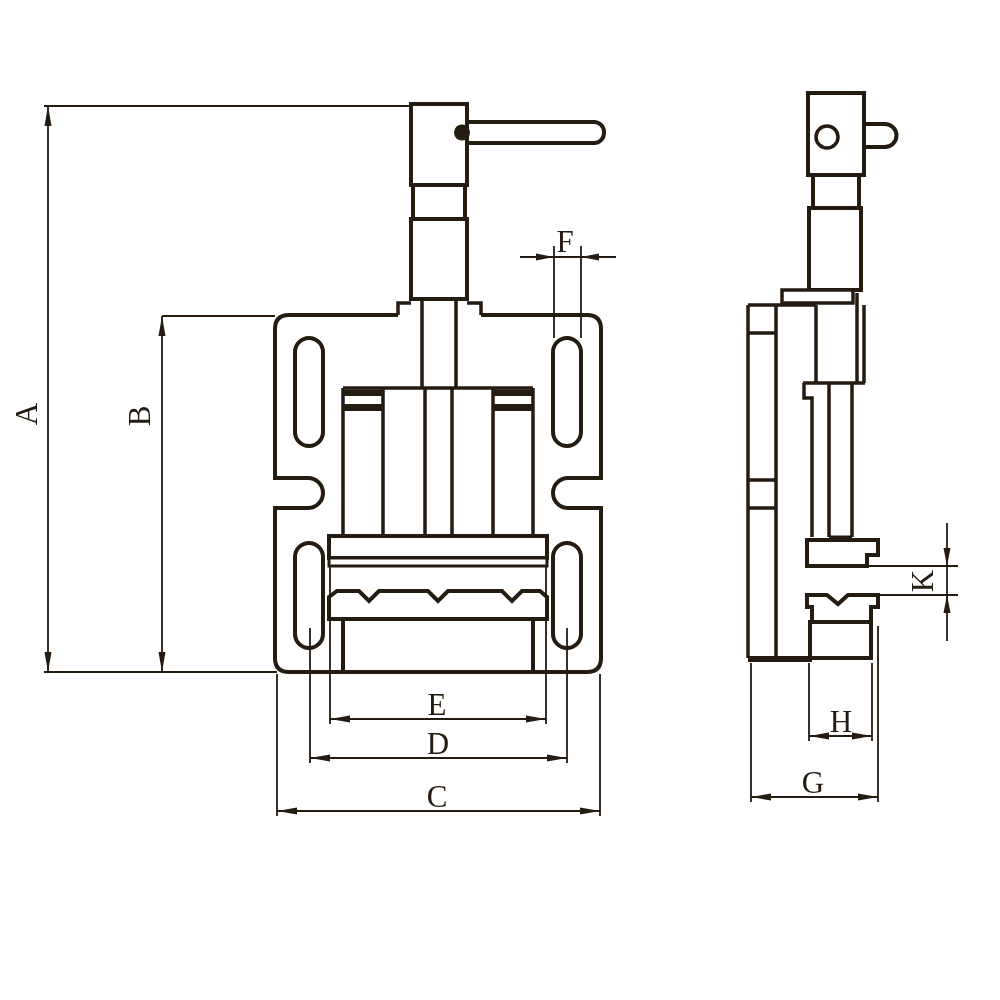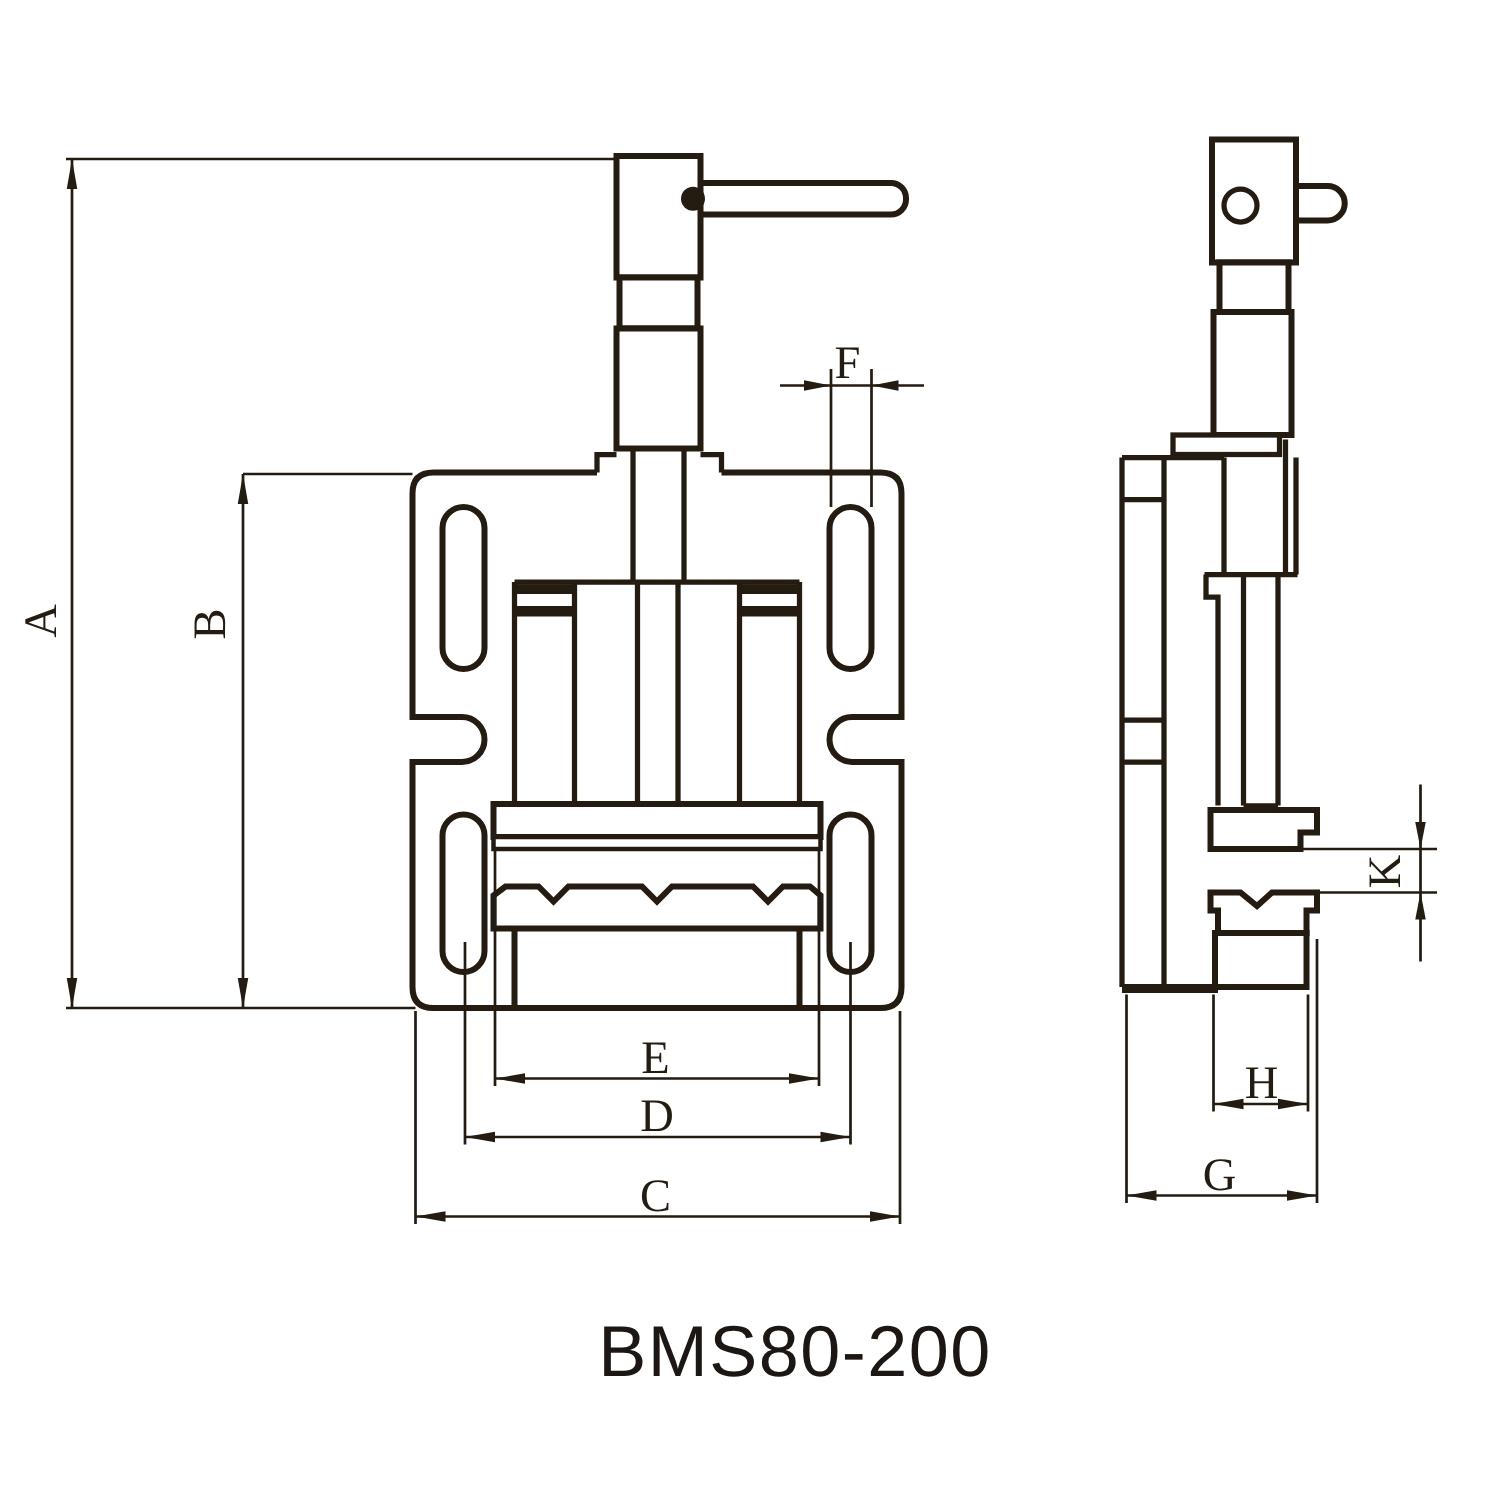--- a/index.html
+++ b/index.html
@@ -121,14 +121,13 @@
       <text class="dim-text" x="565" y="252">F</text>
       <text class="dim-text" x="437" y="715">E</text>
       <text class="dim-text" x="438" y="754">D</text>
       <text class="dim-text" x="437" y="807">C</text>
       <text class="dim-text" x="841" y="732">H</text>
       <text class="dim-text" x="813" y="793">G</text>
       <text class="dim-text" x="933" y="581" transform="rotate(-90 933 581)">K</text>
     </g>
   </svg>
 
-  <div class="model-title">BMS80-200</div>
 </div>
 
 </body></html>

